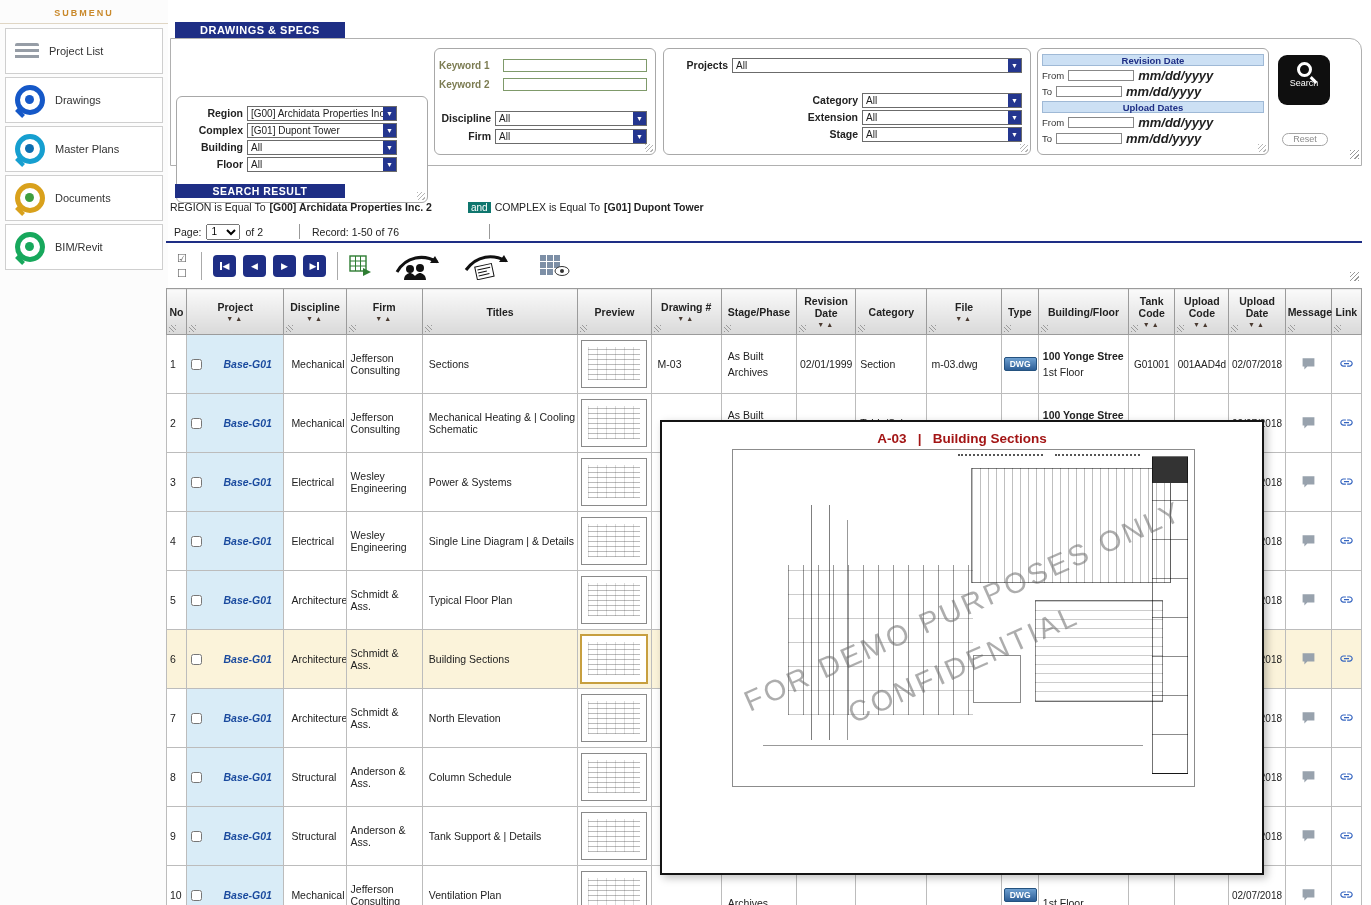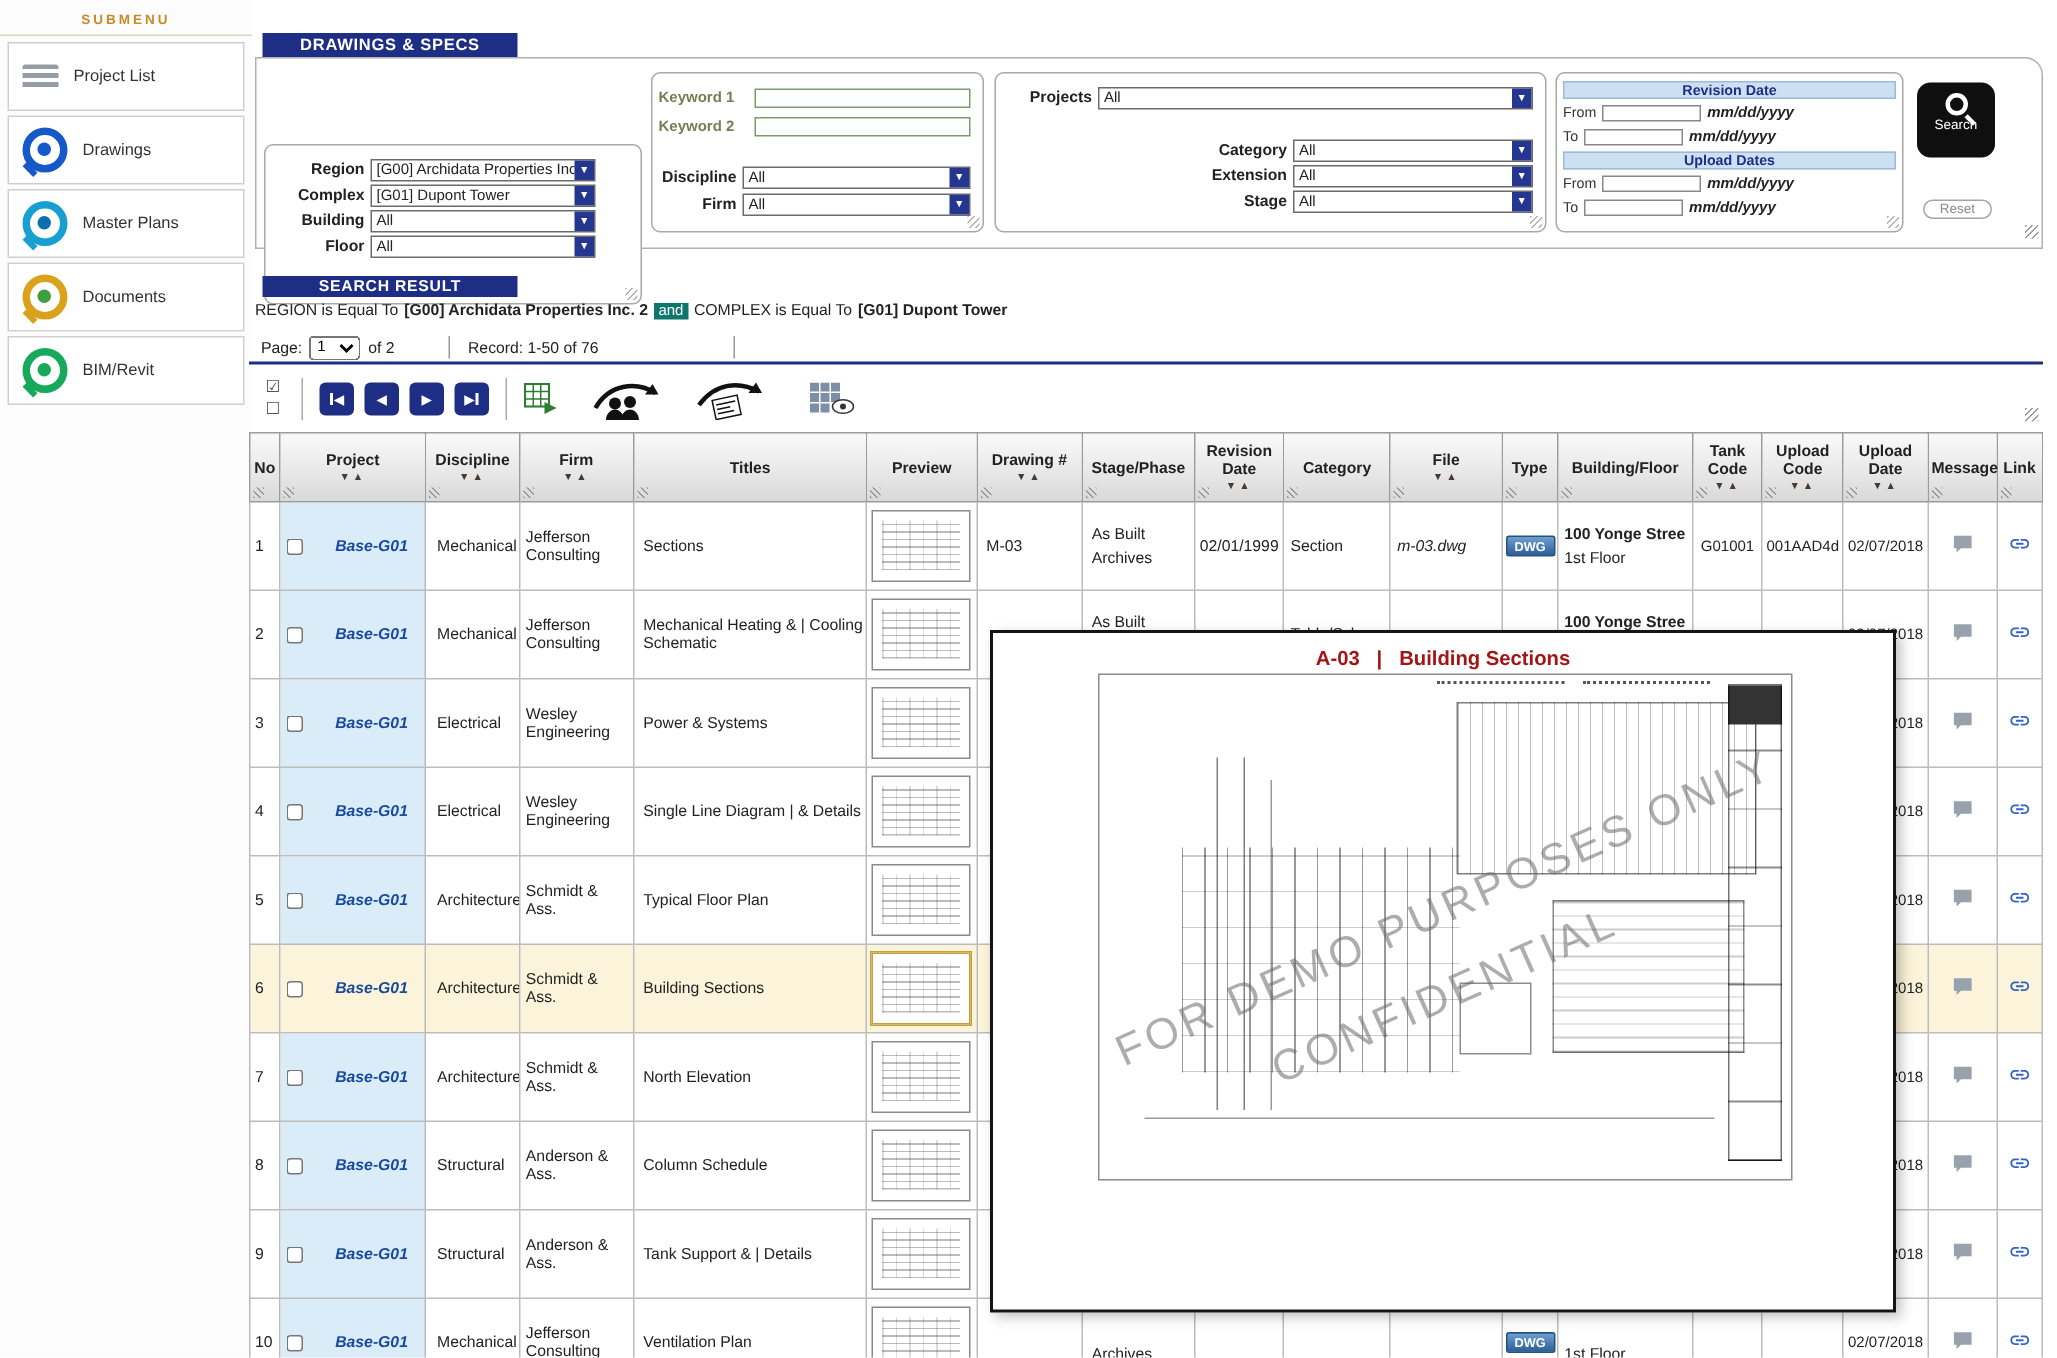--- a/index.html
+++ b/index.html
@@ -44,33 +44,33 @@
   .dd-val{flex:1;font-size:10px;padding:1px 3px;white-space:nowrap;overflow:hidden;}
   .dd-btn{width:13px;background:#24368f;color:#fff;font-size:7px;display:flex;align-items:center;justify-content:center;}
   .dd150{width:150px;} .dd158{width:158px;} .dd296{width:296px;} .dd160{width:160px;}
   .kw-label{color:#7c7c52;font-weight:bold;font-size:10px;flex:0 0 auto;width:56px;}
   .kw-input{flex:0 0 144px;height:13px;border:1px solid #7f9a6a;margin-left:auto;font-size:10px;padding:0 2px;}
   .datehead{position:absolute;left:4px;right:4px;height:12px;background:#cce0f4;color:#1e2e85;font-weight:bold;
     font-size:9.5px;text-align:center;line-height:12px;border:1px solid #9fb9d6;}
   .daterow{position:absolute;left:4px;right:4px;height:13px;display:flex;align-items:center;gap:4px;}
   .datelbl{font-size:9.5px;color:#333;}
   .date-input{width:66px;height:11px;border:1px solid #888;font-size:9px;padding:0 2px;}
-  .datefmt{font-style:italic;font-size:10px;font-weight:bold;color:#222;width:58px;}
+  .datefmt{font-style:italic;font-size:13px;font-weight:bold;color:#222;width:58px;}
   .search-btn{left:1278px;top:55px;width:52px;height:50px;background:#0f0f0f;border-radius:9px;cursor:pointer;
     display:flex;flex-direction:column;align-items:center;}
   .mag{width:15px;height:15px;border:3px solid #fff;border-radius:50%;margin:7px auto 1px;position:relative;}
   .mag::after{content:"";position:absolute;width:3px;height:8px;background:#fff;left:12px;top:11px;transform:rotate(-45deg);}
   .search-lbl{color:#fff;font-size:9px;}
   .reset-btn{left:1282px;top:133px;width:46px;height:13px;border:1px solid #a5a5a5;border-radius:7px;color:#8a8a8a;
     font-size:9px;text-align:center;line-height:11px;cursor:pointer;background:#fff;}
 
   
   .criteria{left:170px;top:200px;height:14px;display:flex;align-items:center;gap:4px;font-size:10.5px;white-space:nowrap;}
   .criteria b{font-weight:bold;}
-  .and-badge{background:#0f766e;color:#fff;padding:0 3px;font-size:10px;}
+  .and-badge{background:#0f766e;color:#fff;padding:0 3px;font-size:10px;margin-left:32px;}
   .pager-bar{left:166px;top:222px;width:1196px;height:21px;border-bottom:2px solid #1e2e85;display:flex;align-items:center;font-size:10.5px;}
   .pager-seg1{width:134px;display:flex;align-items:center;gap:5px;padding-left:8px;border-right:1px solid #999;height:15px;}
   .pager-seg2{width:190px;padding-left:12px;border-right:1px solid #999;height:15px;display:flex;align-items:center;}
   .page-select{width:34px;height:16px;font-size:10px;}
 
   
   .toolbar{left:166px;top:246px;width:1196px;height:40px;display:flex;align-items:center;gap:7px;padding-left:8px;}
   .selcol{display:flex;flex-direction:column;gap:1px;}
   .selbtn{width:16px;height:14px;font-size:11px;line-height:13px;text-align:center;color:#555;cursor:pointer;background:none;border:none;padding:0;}
   .tdiv{width:1px;height:28px;background:#aaa;margin:0 4px;}
@@ -89,21 +89,21 @@
   .sort{display:block;font-size:7px;letter-spacing:2px;color:#4a3a30;margin-top:2px;cursor:pointer;}
   .results-table td{border:1px solid #bcbcbc;height:59px;font-size:10.5px;vertical-align:middle;padding:1px 2px;overflow:hidden;background:#fff;}
   tr.selected td{background:#fbf3da;}
   td.c-project{background:#d9ecf7;}
   tr.selected td.c-project{background:#fbf3da;}
   .proj-wrap{display:flex;align-items:center;gap:12px;}
   .proj-wrap input{margin:0 0 0 2px;width:11px;height:11px;}
   .proj-name{flex:1;text-align:center;color:#1a4a9e;font-weight:bold;font-style:italic;cursor:pointer;}
   td.c-no{text-align:left;padding-left:3px;}
   td.c-disc{padding-left:7px;margin-left:32px;} td.c-firm{padding-left:4px;} td.c-title{padding-left:6px;}
-  td.c-dno{padding-left:6px;} td.c-stage{padding-left:6px;} td.c-cat{padding-left:4px;} td.c-file{padding-left:4px;font-style:italic;}
+  td.c-dno{padding-left:6px;} td.c-stage{padding-left:6px;} td.c-cat{padding-left:4px;} td.c-file{padding-left:4px;}
   td.c-rev,td.c-type,td.c-intra,td.c-ucode,td.c-udate,td.c-msg,td.c-link,td.c-prev{text-align:center;}
   td.c-intra,td.c-ucode,td.c-udate{font-size:10px;}
   td.c-stage div,td.c-bld div{min-height:16px;line-height:16px;}
   td.c-bld{padding-left:4px;} td.c-bld .bld{font-weight:bold;}
   .thumb{width:66px;height:48px;margin:0 auto;border:1px solid #8a8a8a;background:#fff;cursor:pointer;
     background-image:repeating-linear-gradient(0deg,rgba(60,60,60,.35) 0 1px,transparent 1px 5px),
       repeating-linear-gradient(90deg,rgba(60,60,60,.18) 0 1px,transparent 1px 9px);
     background-size:82% 72%;background-position:center;background-repeat:no-repeat;}
   tr.selected .thumb{border-color:#c79f3f;box-shadow:0 0 0 1px #c79f3f;}
   .dwg{display:inline-block;background:linear-gradient(#6d9fd0,#2d5e96);color:#fff;font-size:8.5px;font-weight:bold;

